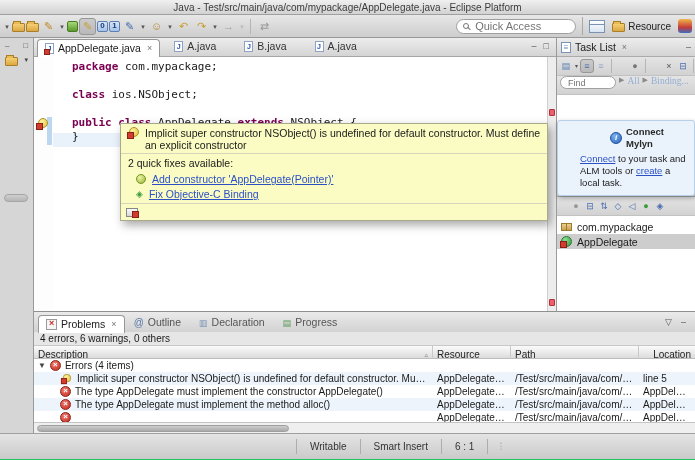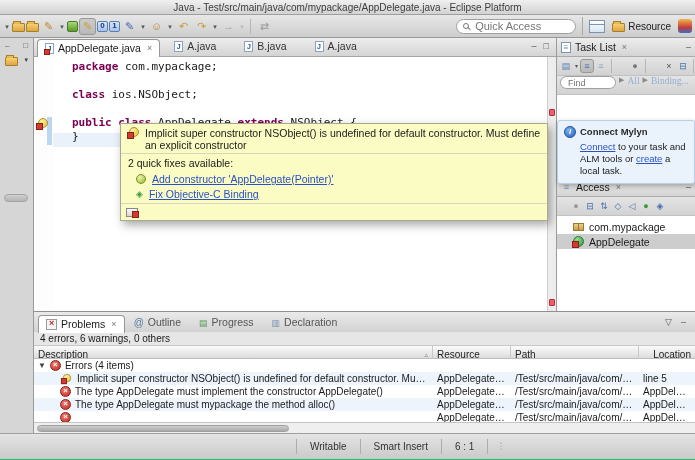--- a/index.html
+++ b/index.html
@@ -89,25 +89,25 @@
   .findrow{height:19px;display:flex;align-items:flex-start;gap:3px;padding:0 3px;font-size:9.5px;
            background:linear-gradient(#e4e4e4,#d2d2d2);border-bottom:1px solid #c2c2c2;white-space:nowrap;overflow:hidden;}
   .find{flex:0 0 56px;height:13px;border:1px solid #a0a0a0;border-radius:7px;background:#fff;padding:0 5px;display:flex;align-items:center;}
   .find input{border:none;outline:none;width:100%;font-size:9px;background:transparent;font-family:"Liberation Sans",sans-serif;}
   .plink-caret{color:#8a8a8a;font-size:7px;}
   .plink{color:#93aed2;font-family:Liberation Serif, serif;}
   .tl-body{flex:1;background:#fff;position:relative;}
   .mylyn{position:absolute;left:0;right:0;top:25px;background:var(--mylyn-bg,#eaf3fc);
          border:1px solid #b9cfe6;border-radius:3px;box-shadow:1px 2px 5px rgba(0,0,0,.3);
          padding:5px 6px 6px;font-size:9.5px;line-height:12px;}
-  .mylyn-titlerow{display:flex;align-items:center;gap:4px;margin-bottom:3px;}
+  .mylyn-titlerow{display:flex;align-items:center;gap:4px;margin-bottom:3px;margin-left:46px;}
   .mylyn-title{font-weight:bold;color:#2a2a2a;}
   .outline-view{flex:1;display:flex;flex-direction:column;border-top:1px solid #9a9a9a;min-height:0;}
   .otree{flex:1;background:#fff;padding-top:3px;}
-  .trow{display:flex;align-items:center;gap:5px;height:15px;padding-left:16px;font-size:10.5px;white-space:nowrap;}
+  .trow{display:flex;align-items:center;gap:5px;height:15px;padding-left:4px;font-size:10.5px;white-space:nowrap;}
   .trow.selected{background:#cdcdcd;}
 
   
   .problems{height:122px;border-top:1px solid #8f8f8f;background:#d9d9d9;display:flex;flex-direction:column;}
   .ptabs{height:20px;display:flex;align-items:flex-end;background:linear-gradient(#eaeaea,#d2d2d2);padding-left:4px;}
   .ptab{display:flex;align-items:center;gap:4px;font-size:10.5px;white-space:nowrap;}
   .ptab.active{background:#fff;border:1px solid #979797;border-bottom:none;border-radius:4px 4px 0 0;
                padding:2px 7px 3px;position:relative;top:1px;}
   .ptab.inactive{padding:2px 9px 4px;color:#555;}
   .pctrl{margin-left:auto;display:flex;gap:9px;padding:0 9px 5px;color:#555;font-size:9px;}
@@ -384,26 +384,26 @@
           <span class="ptab active">
             <span class="ic-prob"></span>
             <span>Problems</span>
             <span class="tabclose">×</span>
           </span>
           <span class="ptab inactive">
             <span class="g-at"></span>
             <span>Outline</span>
           </span>
           <span class="ptab inactive">
+            <span class="g-decl"></span>
+            <span>Declaration</span>
+          </span>
+          <span class="ptab inactive">
             <span class="g-prog"></span>
             <span>Progress</span>
-          </span>
-          <span class="ptab inactive">
-            <span class="g-decl"></span>
-            <span>Declaration</span>
           </span>
           <span class="pctrl">
             <span>▽</span>
             <span>–</span>
           </span>
         </div>
         <div class="psummary">4 errors, 6 warnings, 0 others</div>
         <div class="phead pgrid">
           <span class="phc">
             <span>Description</span>
@@ -444,21 +444,21 @@
               <span class="ic-errc"></span>
               <span class="txt">The type AppDelegate must implement the constructor AppDelegate()</span>
             </span>
             <span class="pcell">AppDelegate.java</span>
             <span class="pcell">/Test/src/main/java/com/mypackage</span>
             <span class="pcell">AppDelegate</span>
           </div>
           <div class="prow pgrid stripe">
             <span class="pcell pdesc indent">
               <span class="ic-errc"></span>
-              <span class="txt">The type AppDelegate must mypackage the method alloc()</span>
+              <span class="txt">The type AppDelegate must implement the method alloc()</span>
             </span>
             <span class="pcell">AppDelegate.java</span>
             <span class="pcell">/Test/src/main/java/com/mypackage</span>
             <span class="pcell">AppDelegate</span>
           </div>
           <div class="prow pgrid">
             <span class="pcell pdesc indent">
               <span class="ic-errc"></span>
             </span>
             <span class="pcell">AppDelegate.java</span>

